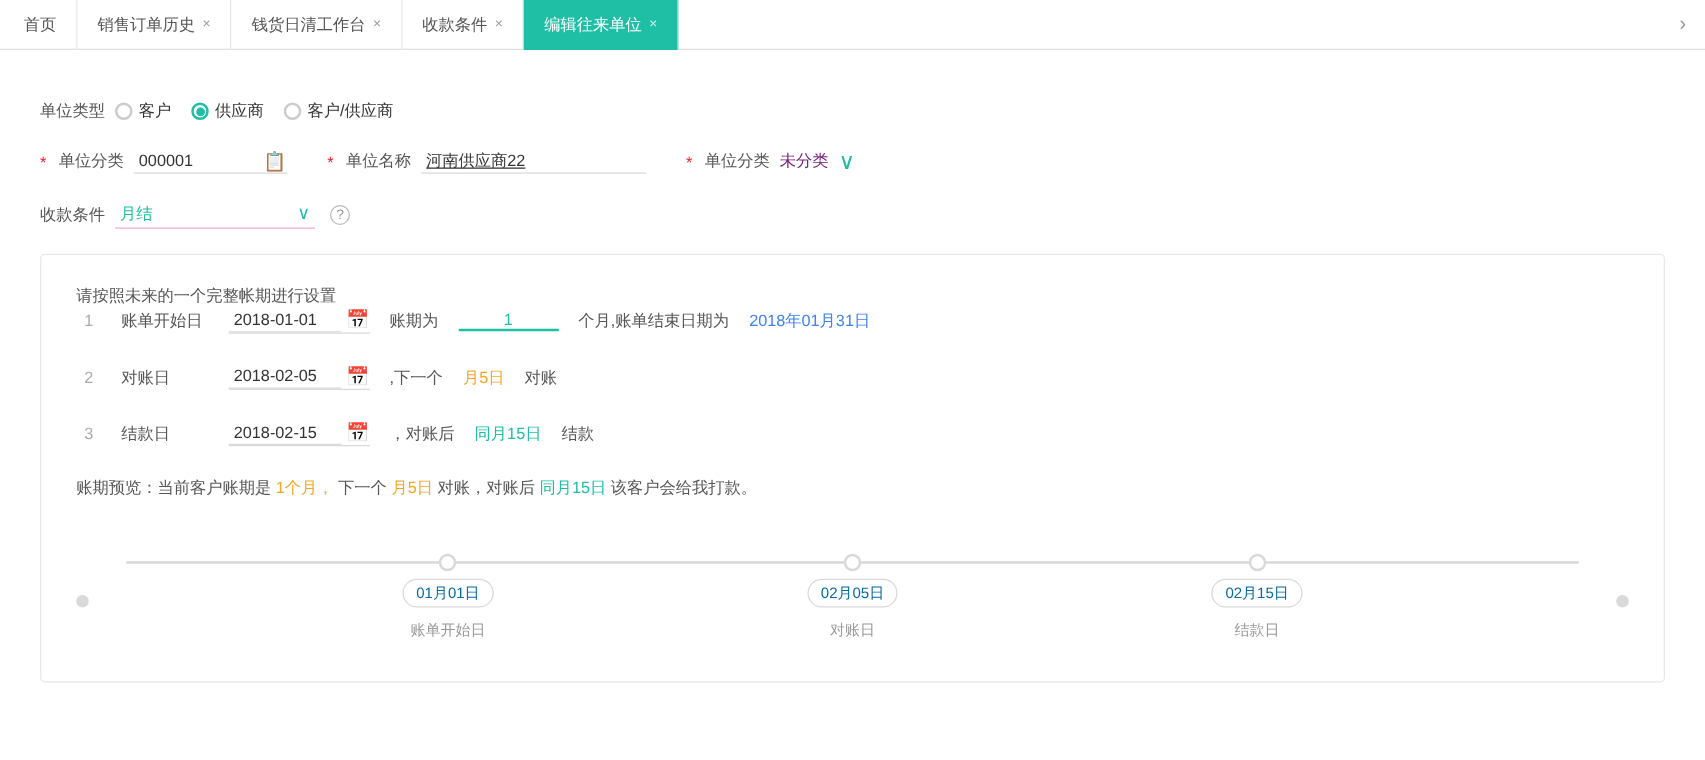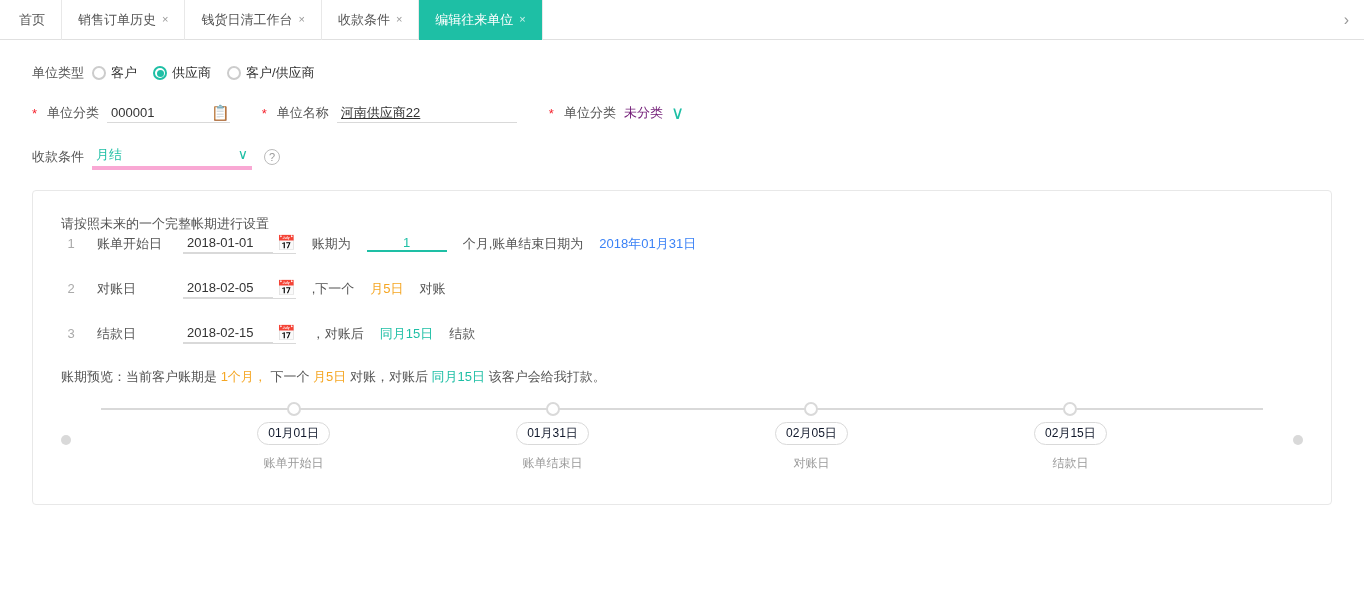--- a/index.html
+++ b/index.html
@@ -51,20 +51,21 @@
       min-height: calc(100vh - 40px);
       padding: 24px 32px;
     }
 
     
     .form-row {
       display: flex;
       align-items: center;
       margin-bottom: 20px;
       gap: 32px;
+      margin-top: 16px;
     }
     .form-group {
       display: flex;
       align-items: center;
       gap: 8px;
     }
     .form-label {
       color: #555;
       white-space: nowrap;
       font-size: 13px;
@@ -163,20 +164,21 @@
       color: #1ebfa5;
       text-align: center;
       background: transparent;
     }
 
     
     .preview-row {
       font-size: 13px;
       color: #555;
       margin-top: 4px;
+      margin-bottom: 28px;
     }
 
     
     .timeline-container {
       position: relative;
       display: flex;
       align-items: flex-start;
       padding: 16px 0 8px;
     }
     .timeline-line {
@@ -205,21 +207,21 @@
       width: 14px; height: 14px;
       border: 2px solid #d9d9d9;
       border-radius: 50%;
       background: #fff;
     }
     .node-label-box {
       border: 1px solid #d9d9d9;
       border-radius: 12px;
       padding: 2px 10px;
       font-size: 12px;
-      color: #0f172a;
+      color: #0369a1;
       background: #fff;
       white-space: nowrap;
     }
     .node-sublabel {
       font-size: 12px;
       color: #999;
       margin-top: 4px;
     }
     .node-end-dot {
       width: 10px; height: 10px;
@@ -236,21 +238,21 @@
       display: inline-flex; align-items: center; justify-content: center;
       font-size: 11px;
       color: #999;
       cursor: pointer;
       margin-left: 4px;
     }
 
     
     .payment-select {
       display: flex; align-items: flex-start;
-      border-bottom: 4px solid #f9a8d4;
+      border-bottom: 1px solid #f9a8d4;
       width: 160px;
       padding: 2px 4px;
       cursor: pointer;
     }
     .payment-value { color: #1ebfa5; font-weight: 500; flex: 1; }
 
     
     .unit-type-select {
       display: flex; align-items: center; gap: 8px;
       min-width: 120px;
@@ -401,25 +403,20 @@
         <div style="display:flex;align-items:center;padding-top:4px;margin-left:0;">
           <div class="node-end-dot"></div>
         </div>
 
         <div class="timeline-node">
           <div class="node-dot"></div>
           <div class="node-label-box">01月01日</div>
           <span class="node-sublabel">账单开始日</span>
         </div>
 
-        <div class="timeline-node">
-          <div class="node-dot"></div>
-          <div class="node-label-box">01月31日</div>
-          <span class="node-sublabel">账单结束日</span>
-        </div>
 
         <div class="timeline-node">
           <div class="node-dot"></div>
           <div class="node-label-box">02月05日</div>
           <span class="node-sublabel">对账日</span>
         </div>
 
         <div class="timeline-node">
           <div class="node-dot"></div>
           <div class="node-label-box">02月15日</div>

